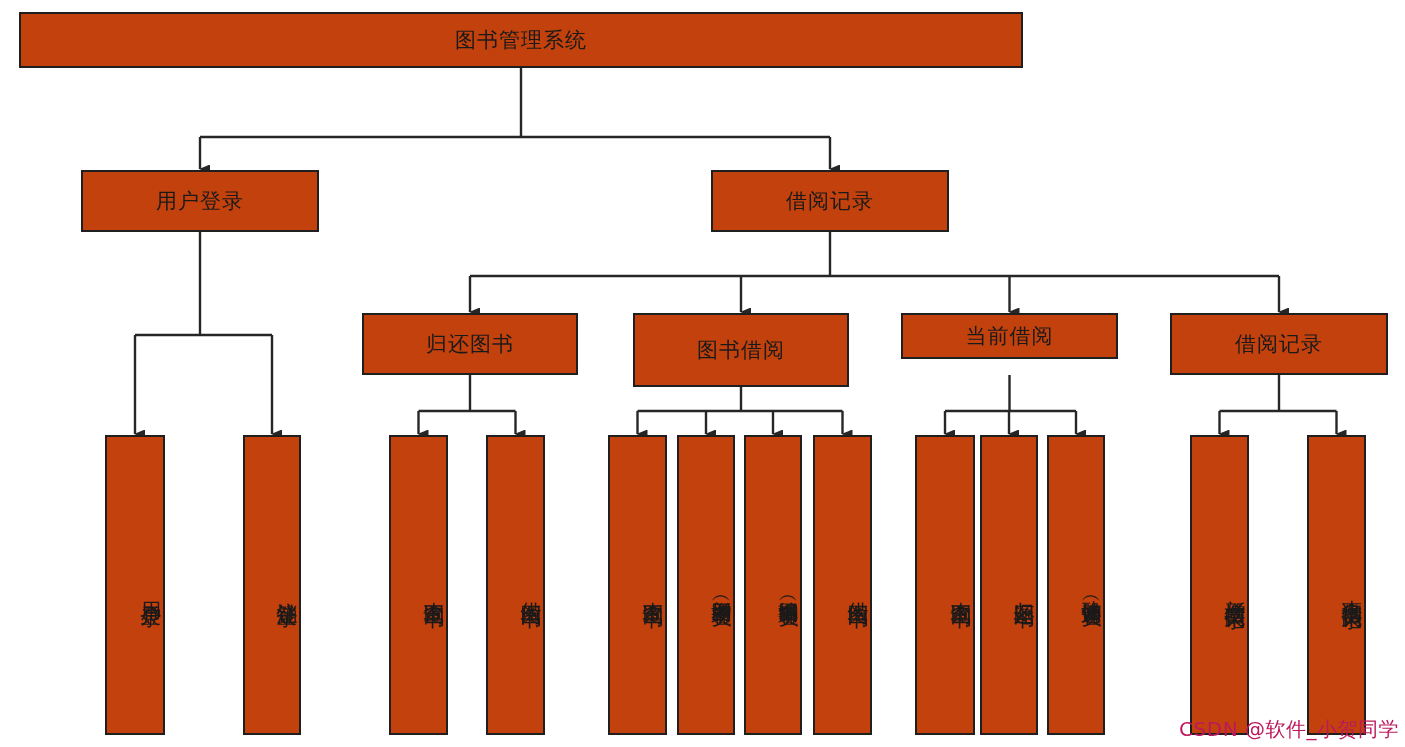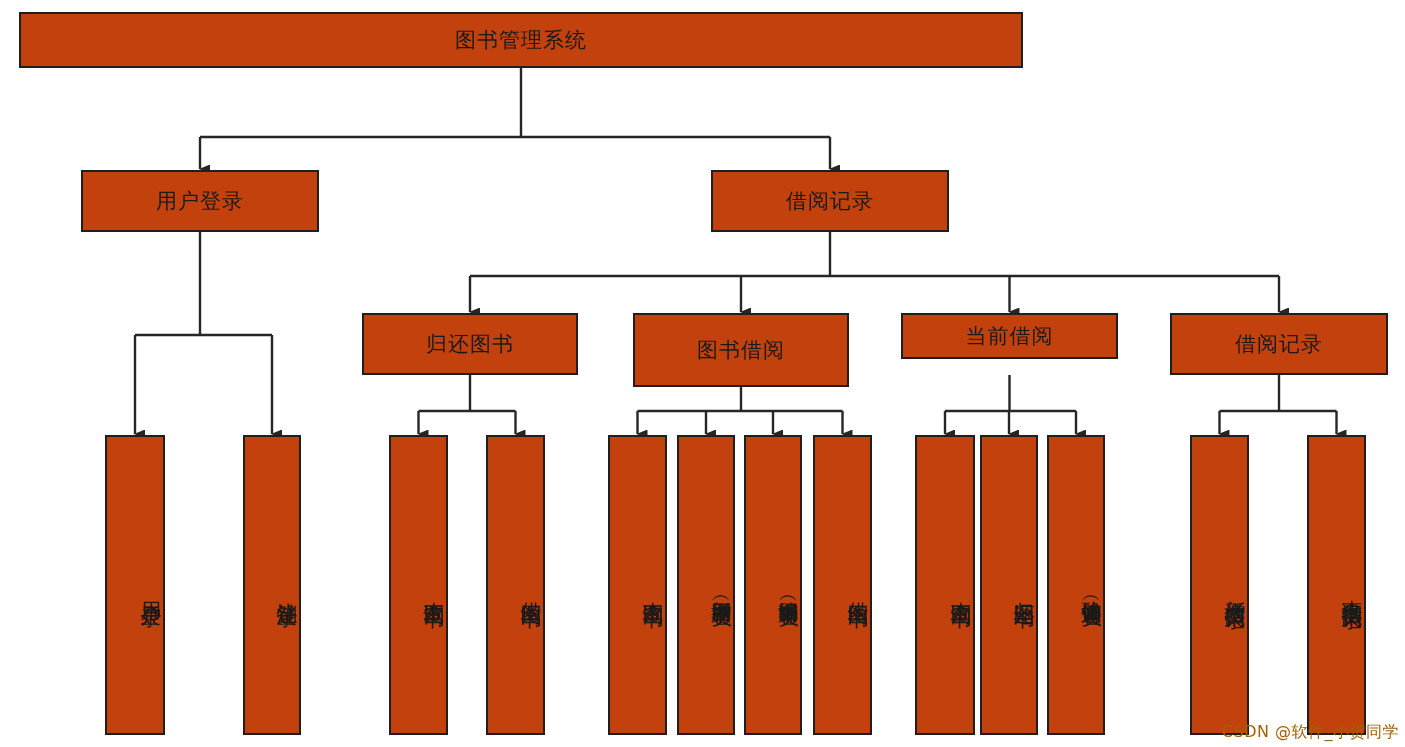--- a/index.html
+++ b/index.html
@@ -47,22 +47,22 @@
     display:block;
   }
   svg.links{
     position:absolute;left:0;top:0;width:1405px;height:747px;
     pointer-events:none;
   }
   .watermark{
     position:absolute;
     right:6px;
     bottom:4px;
-    font-size:16px;
-    color:#a16207;
+    font-size:20px;
+    color:#be185d;
     letter-spacing:0.5px;
     white-space:nowrap;
     font-family:"DejaVu Sans","Liberation Sans",sans-serif;
   }
 </style>
 </head>
 <body>
 
 <div id="diagram">
   <svg class="links" viewBox="0 0 1405 747">

